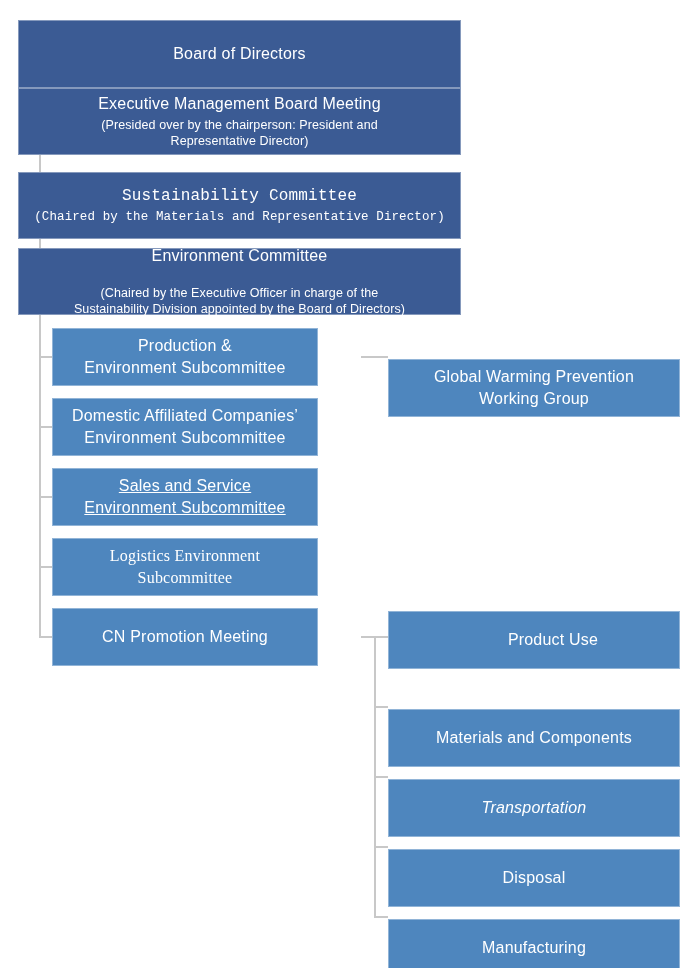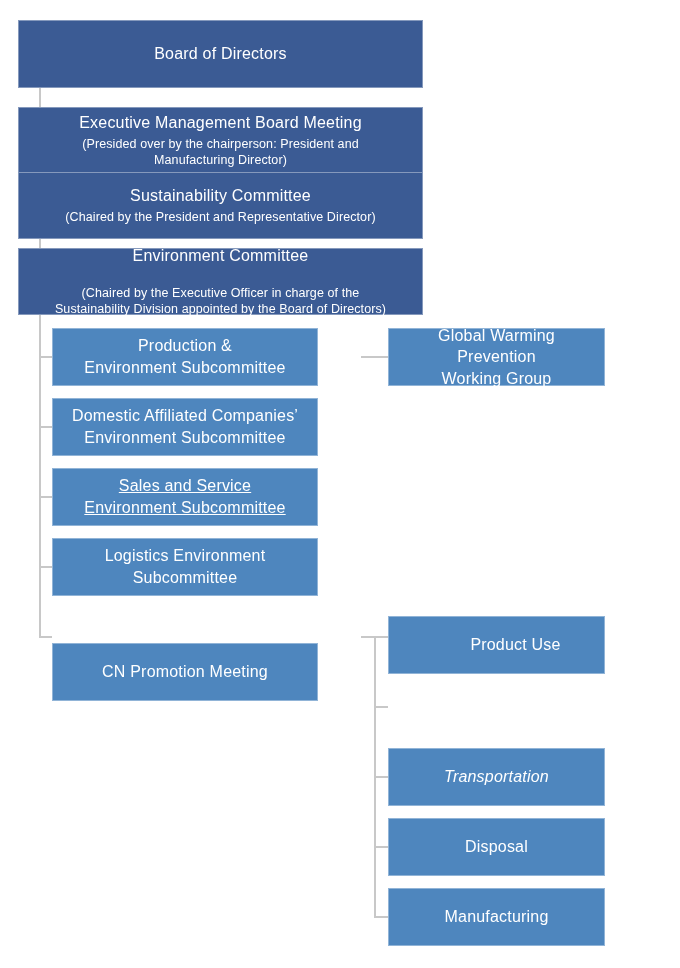--- a/index.html
+++ b/index.html
@@ -31,29 +31,29 @@
     align-items: center;
     justify-content: center;
     text-align: center;
     color: var(--node-text, #ffffff);
     padding: 4px 10px;
   }
   .node.dark {
     background: var(--dark-node, #3b5b94);
     border: 1px solid rgba(255,255,255,0.38);
     left: 18px;
-    width: 405px;
+    width: 443px;
   }
   .node.light {
     background: var(--light-node, #4e86be);
     border: 1px solid rgba(255,255,255,0.38);
     height: 58px;
   }
   .node.left-col  { left: 52px;  width: 266px; }
-  .node.right-col { left: 388px; width: 217px; }
+  .node.right-col { left: 388px; width: 292px; margin-top: 31px; }
   .title {
     font-size: 16px;
     line-height: 1.3;
     white-space: pre-line;
     letter-spacing: 0.2px;
   }
   .subtitle {
     font-size: 12.5px;
     line-height: 1.3;
     white-space: pre-line;
@@ -61,32 +61,32 @@
     letter-spacing: 0.1px;
   }
   .label {
     font-size: 16px;
     line-height: 1.35;
     white-space: pre-line;
     letter-spacing: 0.2px;
   }
   
   .g1 { top: 20px;  height: 68px; }
-  .g2 { top: 107px;  height: 67px; }
-  .g3 { top: 172px; height: 67px; }
+  .g2 { top: 88px;  height: 67px; }
+  .g3 { top: 172px; height: 67px; font-family: Liberation Mono, monospace; }
   .g4 { top: 248px; height: 67px; gap: 16px; }
   
   .l1 { top: 328px; }
   .l2 { top: 398px; }
   .l3 { top: 468px; text-decoration: underline; }
-  .l4 { top: 538px; }
-  .l5 { top: 643px; }
+  .l4 { top: 538px; font-family: Liberation Serif, serif; }
+  .l5 { top: 608px; }
   
   .r0 { top: 328px; }
-  .r1 { top: 616px; padding-left: 48px; }
+  .r1 { top: 580px; padding-left: 48px; }
   .r2 { top: 678px; }
   .r3 { top: 748px; font-style: italic; }
   .r4 { top: 818px; }
   .r5 { top: 888px; }
 </style>
 </head>
 <body>
 
 <div class="stage">
 
@@ -104,26 +104,26 @@
   <div class="hline" style="left:374px; top:846px; width:14px;"></div>
   <div class="hline" style="left:374px; top:916px; width:14px;"></div>
 
   <div class="node dark g1">
     <div class="title">Board of Directors</div>
   </div>
 
   <div class="node dark g2">
     <div class="title">Executive Management Board Meeting</div>
     <div class="subtitle">(Presided over by the chairperson: President and
-Manufacturing Director)</div>
+Representative Director)</div>
   </div>
 
   <div class="node dark g3">
     <div class="title">Sustainability Committee</div>
-    <div class="subtitle">(Chaired by the President and Representative Director)</div>
+    <div class="subtitle">(Chaired by the Materials and Representative Director)</div>
   </div>
 
   <div class="node dark g4">
     <div class="title">Environment Committee</div>
     <div class="subtitle">(Chaired by the Executive Officer in charge of the
 Sustainability Division appointed by the Board of Directors)</div>
   </div>
 
   <div class="node light left-col l1">
     <div class="label">Production &amp;
@@ -151,20 +151,23 @@
 
   <div class="node light right-col r0">
     <div class="label">Global Warming Prevention
 Working Group</div>
   </div>
 
   <div class="node light right-col r1">
     <div class="label">Product Use</div>
   </div>
 
+  <div class="node light right-col r2">
+    <div class="label">Materials and Components</div>
+  </div>
 
   <div class="node light right-col r3">
     <div class="label">Transportation</div>
   </div>
 
   <div class="node light right-col r4">
     <div class="label">Disposal</div>
   </div>
 
   <div class="node light right-col r5">

